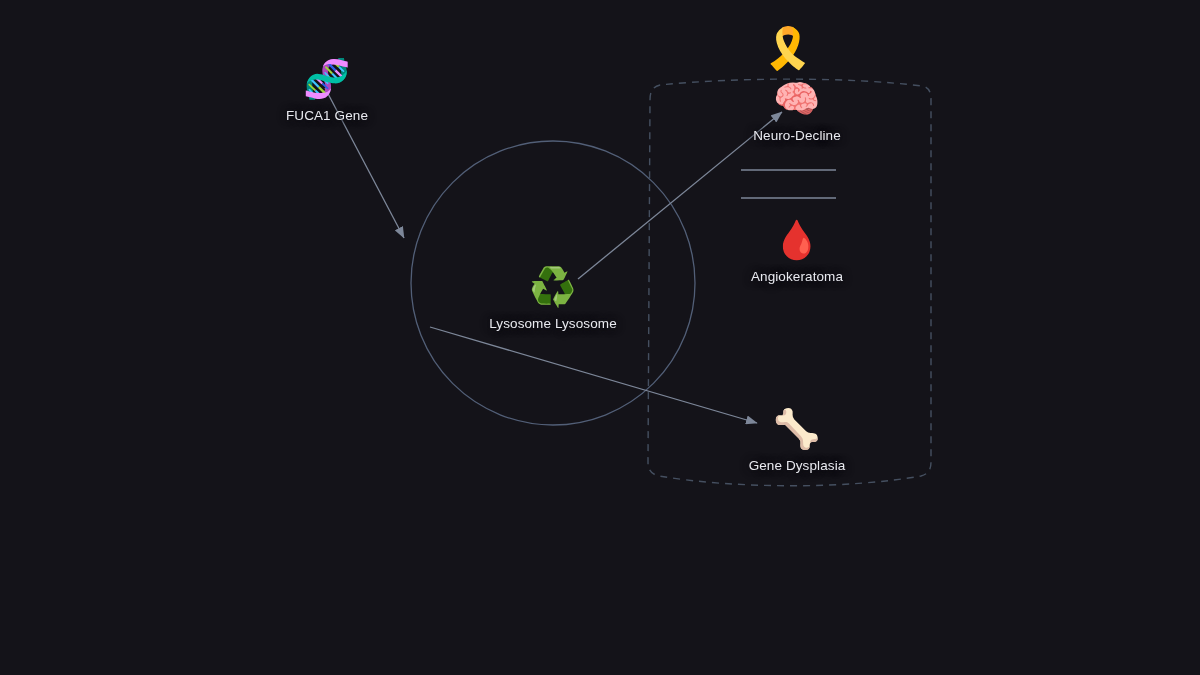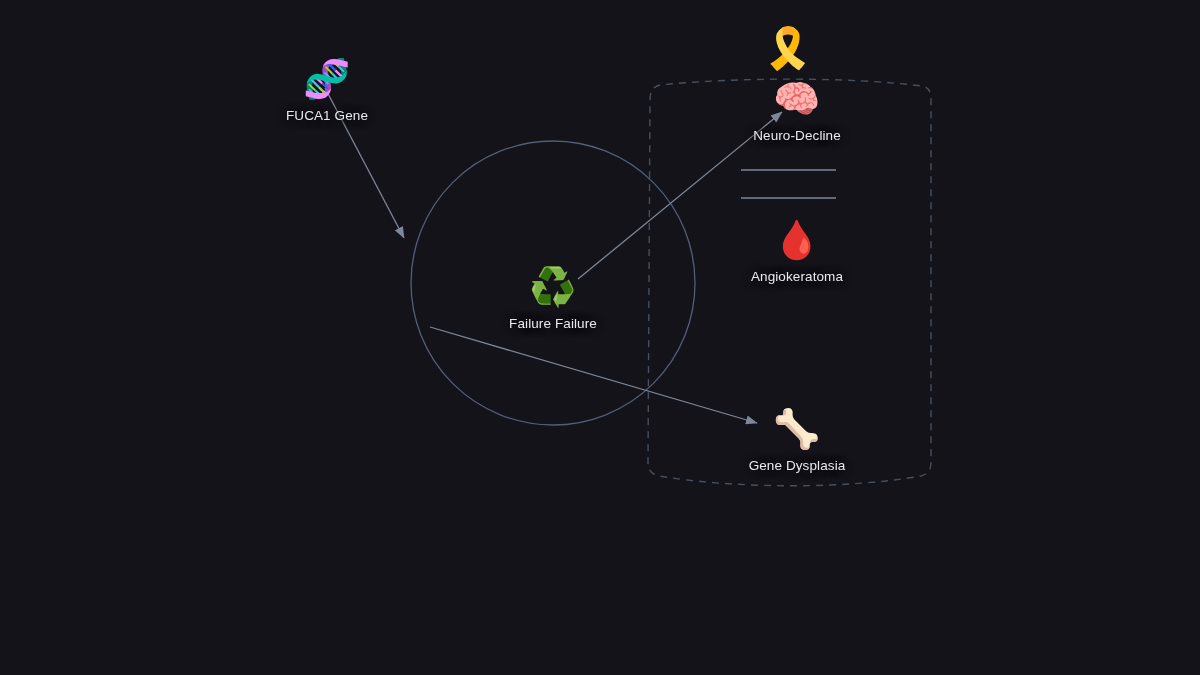--- a/index.html
+++ b/index.html
@@ -103,21 +103,21 @@
 
   <div class="ribbon-deco" style="left:788px; top:48px;">🎗️</div>
 
   <div class="node" style="left:327px; top:90px;">
     <div class="node-icon">🧬</div>
     <div class="node-label">FUCA1 Gene</div>
   </div>
 
   <div class="node" style="left:553px; top:298px;">
     <div class="node-icon">♻️</div>
-    <div class="node-label">Failure Failure</div>
+    <div class="node-label">Lysosome Lysosome</div>
   </div>
 
   <div class="node" style="left:797px; top:110px;">
     <div class="node-icon">🧠</div>
     <div class="node-label">Neuro-Decline</div>
   </div>
 
   <div class="node" style="left:797px; top:251px;">
     <div class="node-icon">🩸</div>
     <div class="node-label">Angiokeratoma</div>

